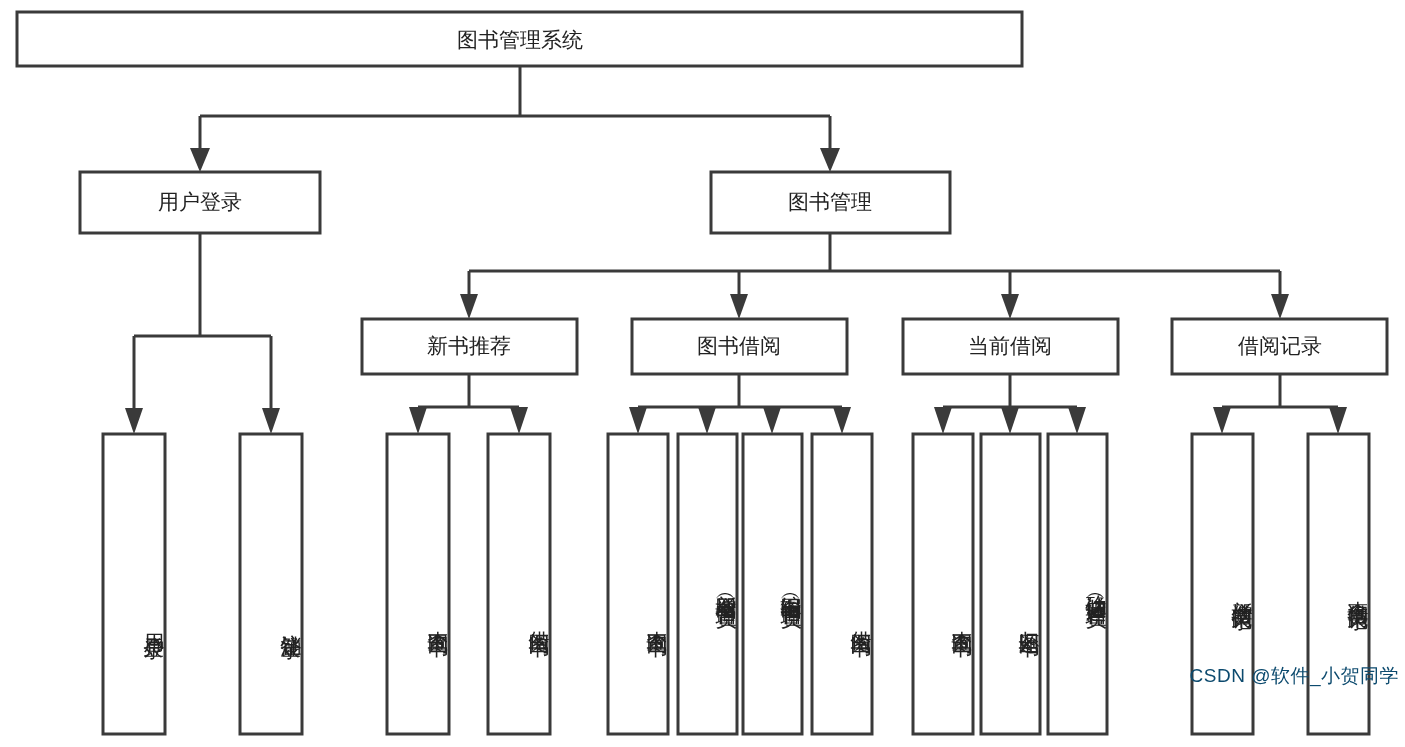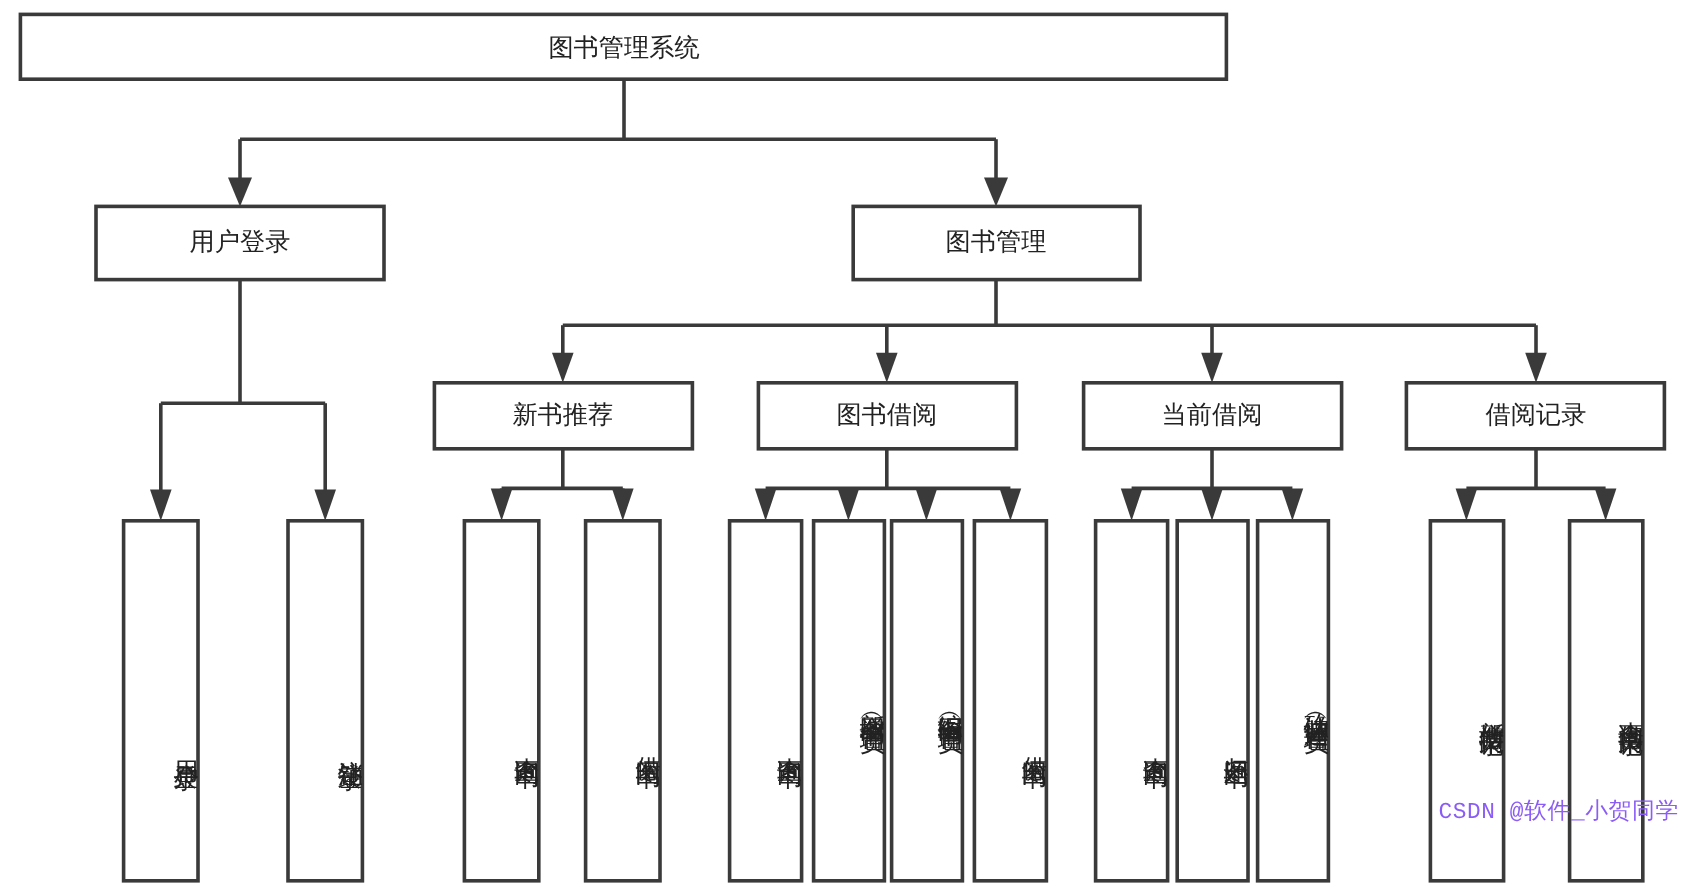--- a/index.html
+++ b/index.html
@@ -61,23 +61,23 @@
     display: flex;
     align-items: flex-start;
     justify-content: center;
     white-space: nowrap;
     pointer-events: none;
   }
   .watermark {
     position: absolute;
     right: 6px;
     bottom: 4px;
-    font-family: Liberation Mono, monospace;
+    font-family: Liberation Sans, sans-serif;
     font-size: 19px;
-    color: #8b5cf6;
+    color: #0c4a6e;
     white-space: nowrap;
     letter-spacing: 0.5px;
   }
 </style>
 </head>
 <body>
 
 <div id="diagram-root">
 
   <svg class="flow" viewBox="0 0 1405 747">

